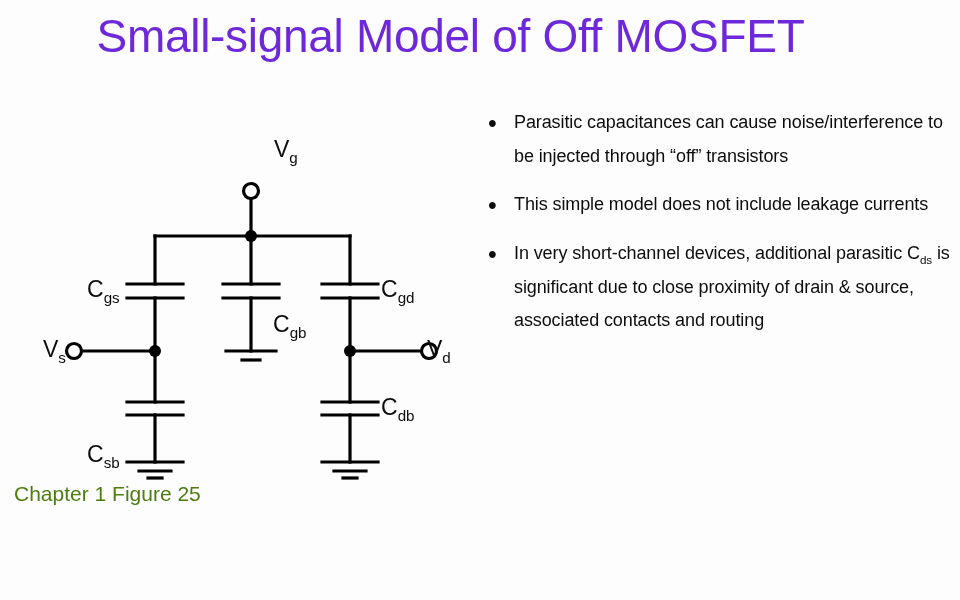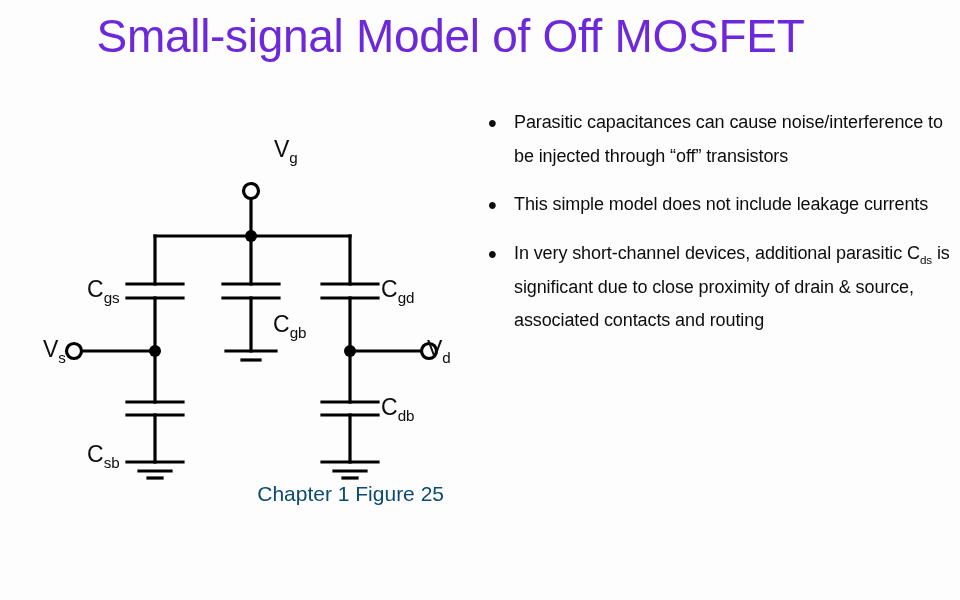--- a/index.html
+++ b/index.html
@@ -55,24 +55,24 @@
   }
   .cap-label sub, .term-label sub {
     font-size: 0.66em;
     line-height: 0;
   }
   #caption {
     position: absolute;
     left: 0;
     top: 352px;
     width: 430px;
-    text-align: right;
+    text-align: left;
     font-size: 21px;
     font-weight: 300;
-    color: #0c4a6e;
+    color: #4d7c0f;
     white-space: nowrap;
   }
 
   
   #bullets {
     position: absolute;
     left: 484px;
     top: 106px;
     width: 466px;
   }

